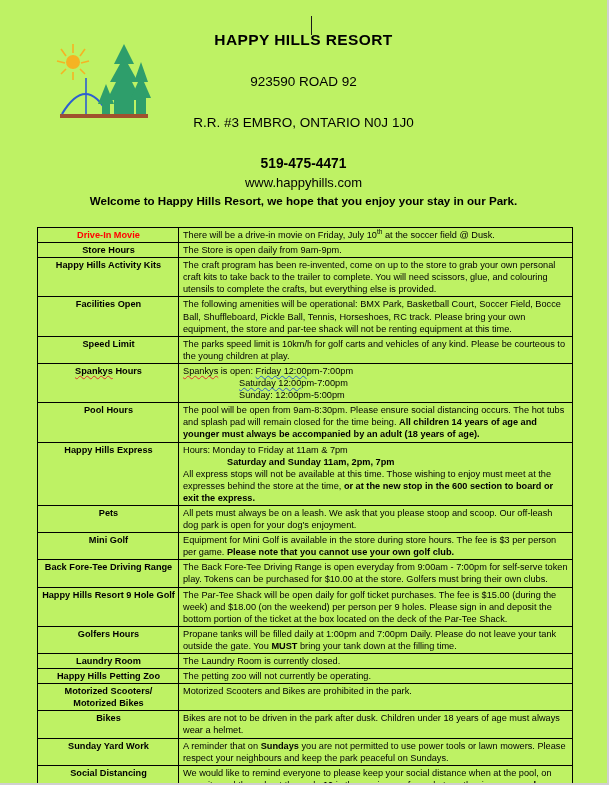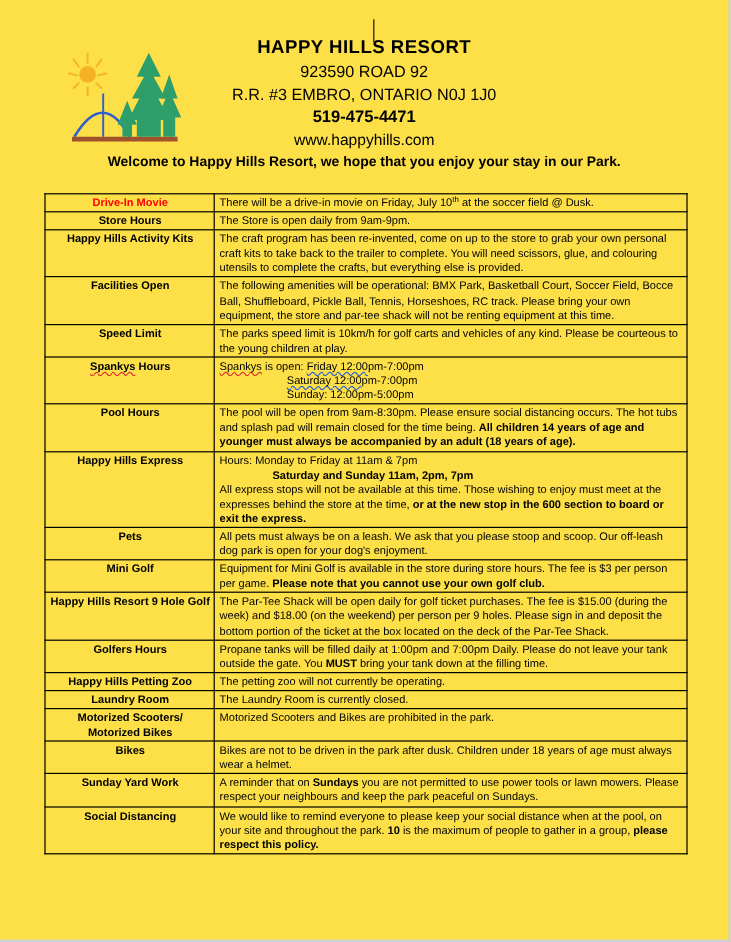--- a/index.html
+++ b/index.html
@@ -5,21 +5,21 @@
   html, body {
     margin: 0;
     padding: 0;
     background: #e9e9e9;
     font-family: "Liberation Sans", sans-serif;
   }
   #page {
     position: relative;
     width: 609px;
     height: 785px;
-    background: #fde047;
+    background: #bef264;
     overflow: hidden;
     box-sizing: border-box;
     border-right: 2px solid #d0d0d0;
     border-bottom: 2px solid #d0d0d0;
   }
   .caret {
     position: absolute;
     left: 311px;
     top: 16px;
     width: 1px;
@@ -44,20 +44,21 @@
     font-size: 15.5px;
     font-weight: bold;
     letter-spacing: 0.4px;
     line-height: 20px;
     color: #000;
   }
   .h-line {
     font-size: 13.5px;
     line-height: 19px;
     color: #000;
+    margin-top: 22px;
   }
   .h-line.bold { font-weight: bold; font-size: 13.8px; }
   .h-web { font-size: 13px; line-height: 19px; }
   .welcome {
     font-size: 11.6px;
     font-weight: bold;
     line-height: 16px;
     margin-top: 1px;
     color: #000;
   }
@@ -194,42 +195,46 @@
       <tr>
         <td class="label">Pets</td>
         <td class="body">All pets must always be on a leash. We ask that you please stoop and scoop. Our off-leash dog park is open for your dog's enjoyment.</td>
       </tr>
 
       <tr>
         <td class="label">Mini Golf</td>
         <td class="body"><span>Equipment for Mini Golf is available in the store during store hours. The fee is $3 per person per game. </span><b>Please note that you cannot use your own golf club.</b></td>
       </tr>
 
+      <tr>
+        <td class="label">Back Fore-Tee Driving Range</td>
+        <td class="body">The Back Fore-Tee Driving Range is open everyday from 9:00am - 7:00pm for self-serve token play. Tokens can be purchased for $10.00 at the store. Golfers must bring their own clubs.</td>
+      </tr>
 
       <tr>
         <td class="label">Happy Hills Resort 9 Hole Golf</td>
         <td class="body">The Par-Tee Shack will be open daily for golf ticket purchases. The fee is $15.00 (during the week) and $18.00 (on the weekend) per person per 9 holes. Please sign in and deposit the bottom portion of the ticket at the box located on the deck of the Par-Tee Shack.</td>
       </tr>
 
       <tr>
         <td class="label">Golfers Hours</td>
         <td class="body"><span>Propane tanks will be filled daily at 1:00pm and 7:00pm Daily. Please do not leave your tank outside the gate. You </span><b>MUST</b><span> bring your tank down at the filling time.</span></td>
       </tr>
 
       <tr>
+        <td class="label">Laundry Room</td>
+        <td class="body">The Laundry Room is currently closed.</td>
+      </tr>
+
+      <tr>
         <td class="label">Happy Hills Petting Zoo</td>
         <td class="body">The petting zoo will not currently be operating.</td>
       </tr>
 
       <tr>
-        <td class="label">Laundry Room</td>
-        <td class="body">The Laundry Room is currently closed.</td>
-      </tr>
-
-      <tr>
         <td class="label">Motorized Scooters/ Motorized Bikes</td>
         <td class="body">Motorized Scooters and Bikes are prohibited in the park.</td>
       </tr>
 
       <tr>
         <td class="label">Bikes</td>
         <td class="body">Bikes are not to be driven in the park after dusk. Children under 18 years of age must always wear a helmet.</td>
       </tr>
 
 

